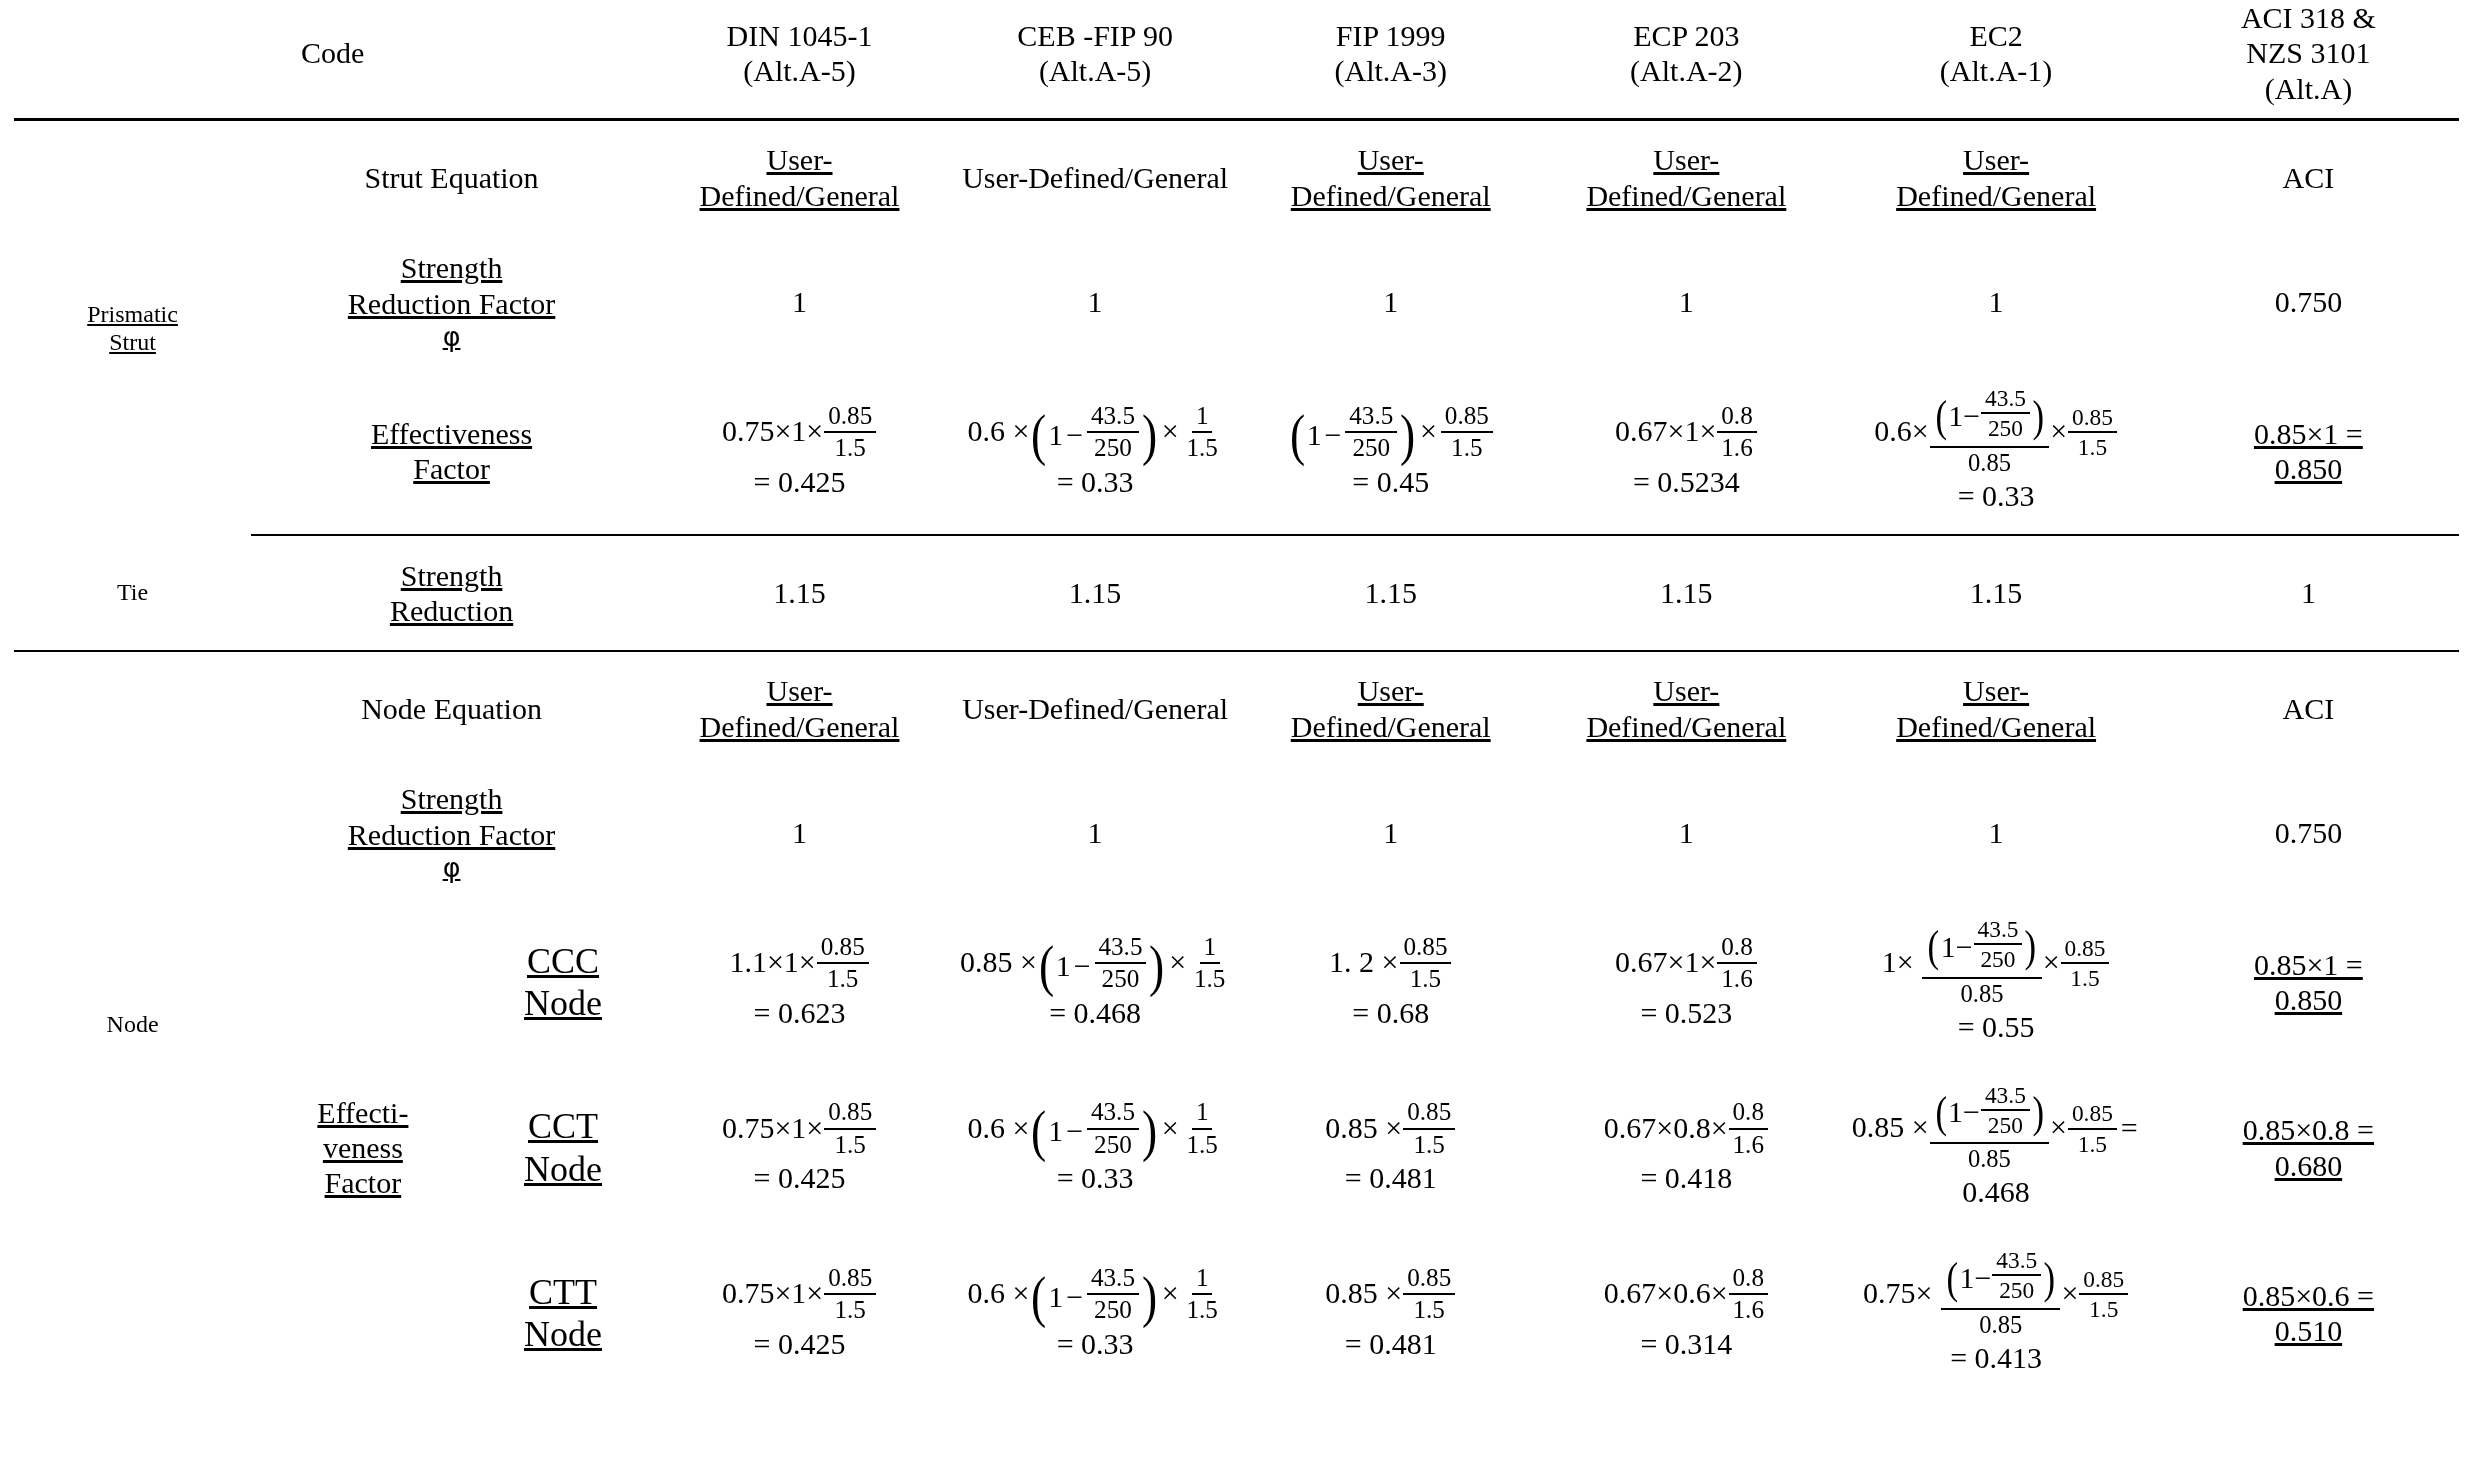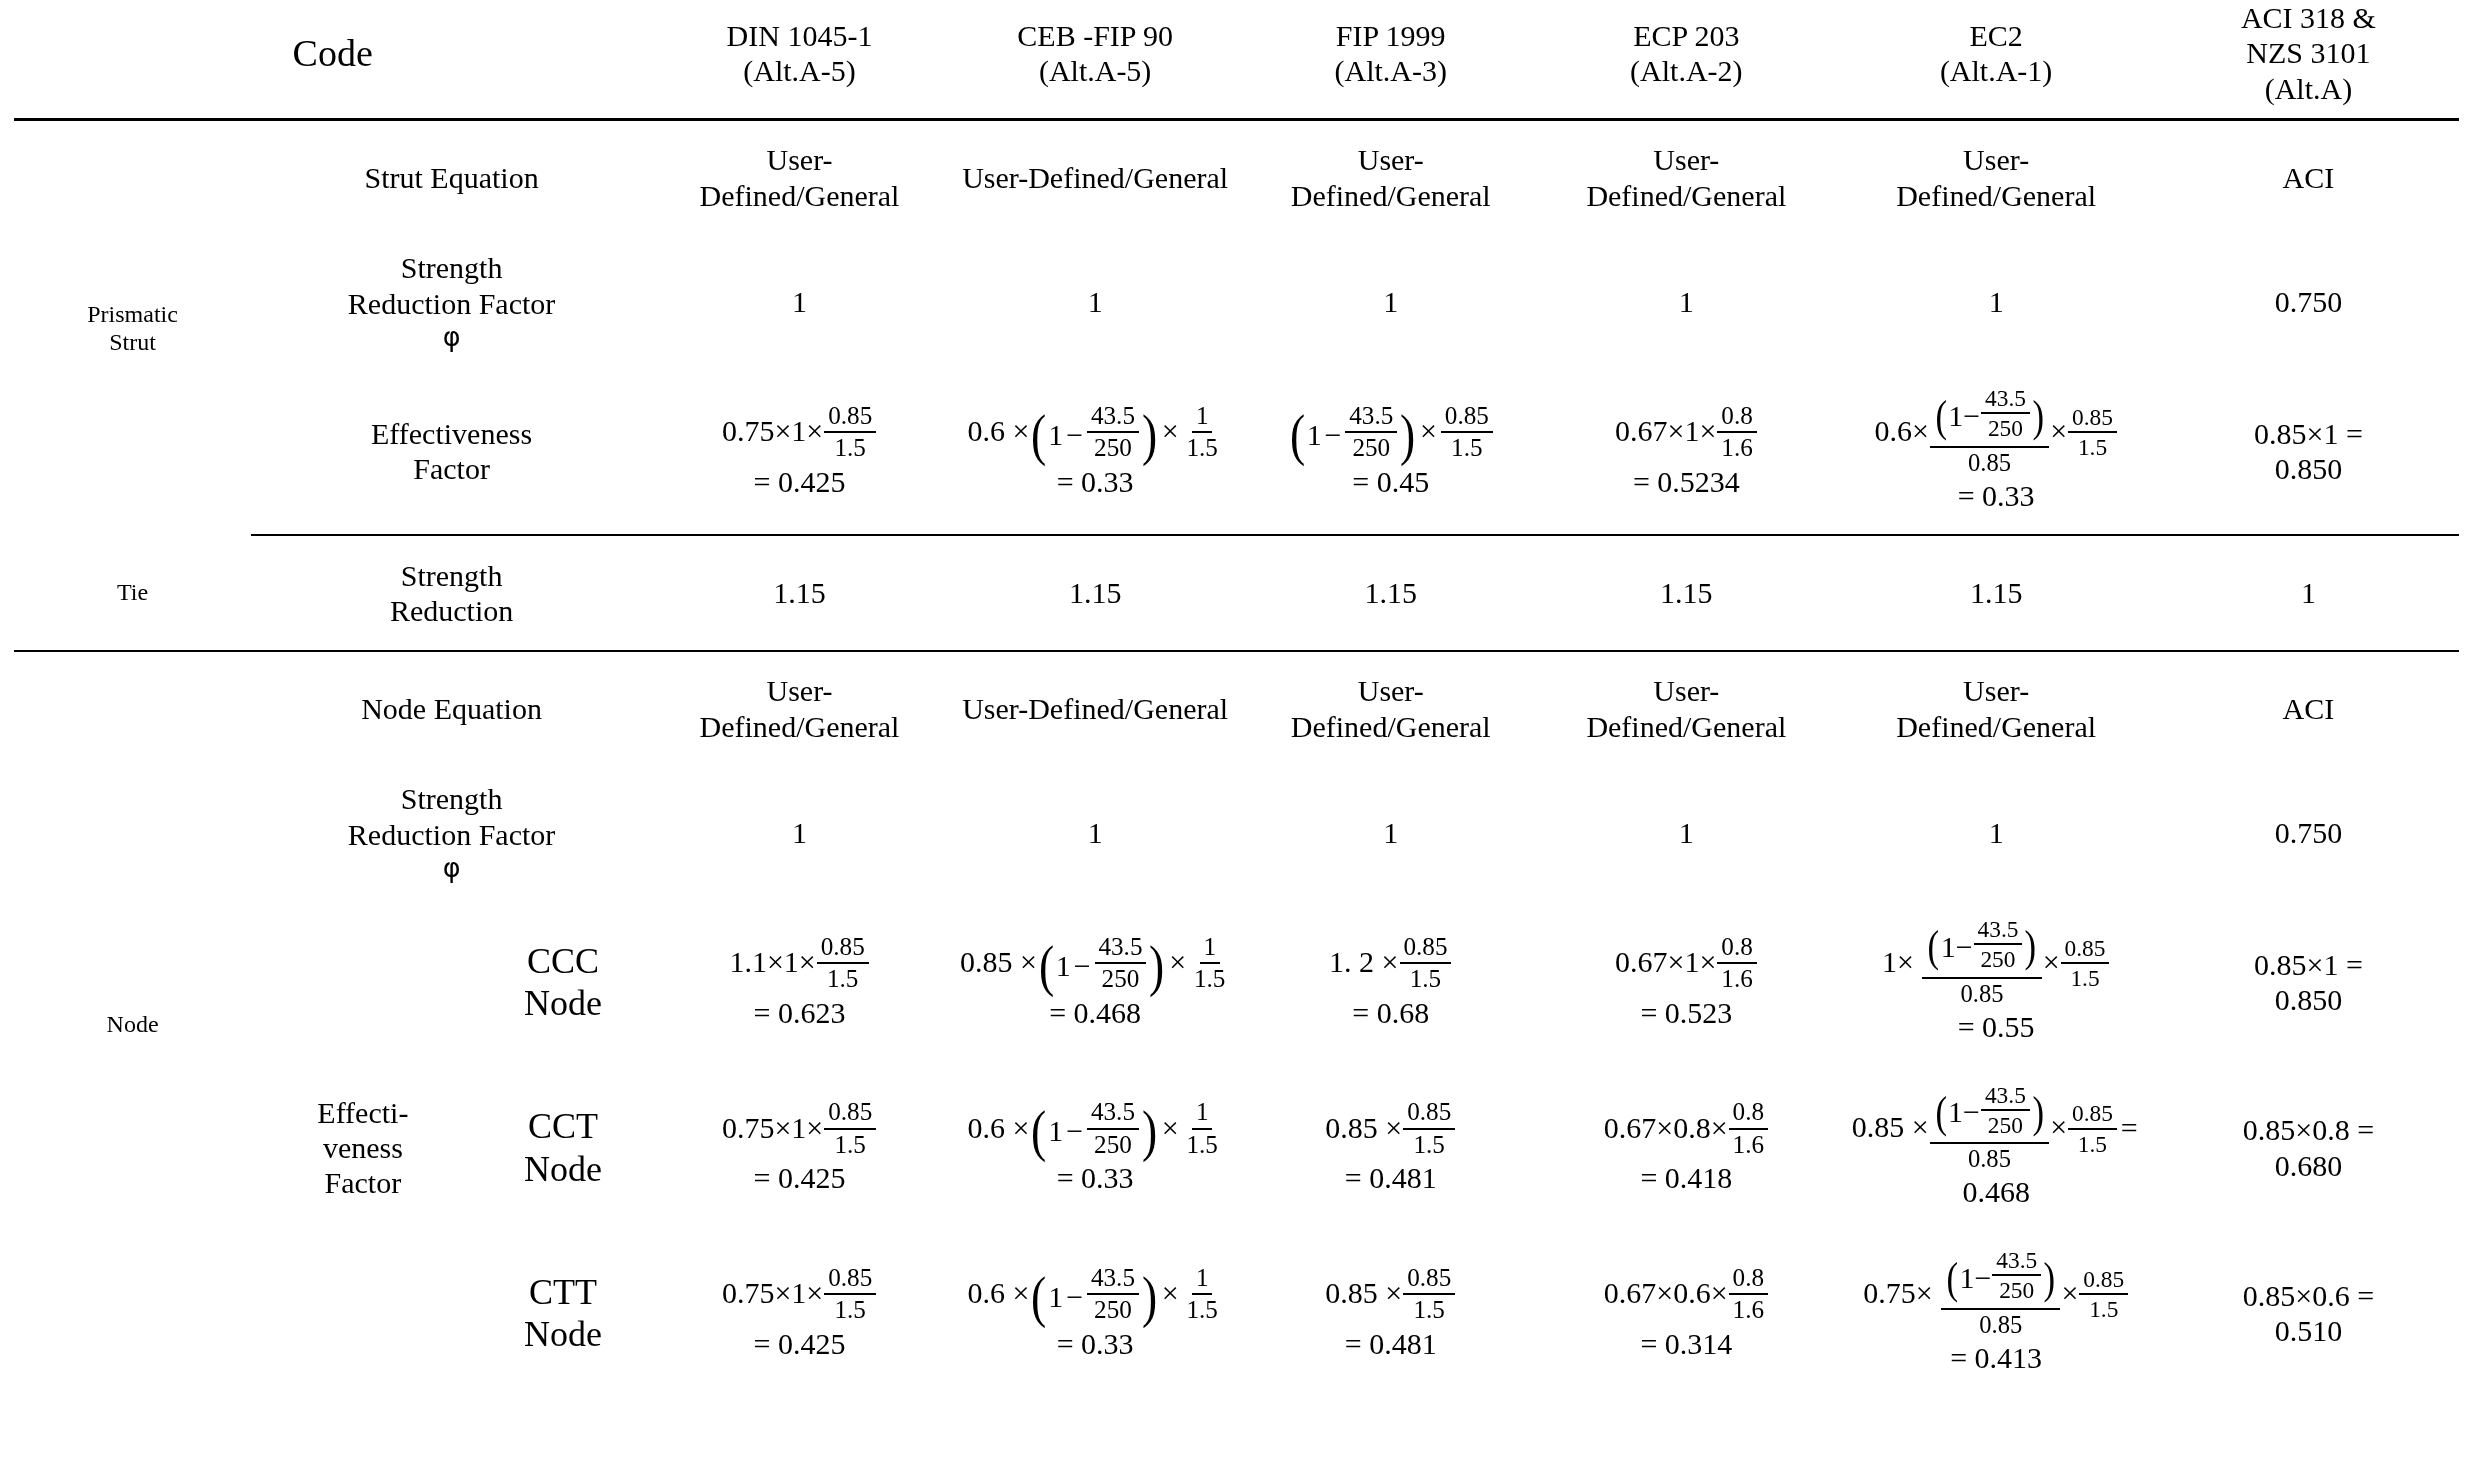--- a/index.html
+++ b/index.html
@@ -47,40 +47,40 @@
   col.c-code-w { width: 263px; }
   col.c-aci    { width: 244px; }
 
   
   .rule-top td    { border-bottom: 3.9px solid #000; }
   .rule-mid td    { border-bottom: 2.9px solid #000; }
   .rule-bottom td { border-bottom: 0; }
 
   
   .hdr-code {
-    font-size: 38px;
+    font-size: 30px;
     padding-bottom: 11.7px !important;
   }
   .hdr-col {
     font-weight: bold;
     font-size: 30px;
     padding-bottom: 11.7px !important;
   }
   .hdr-col .l { display: block; white-space: nowrap; }
 
   
   .grouplabel { font-size: 24px; }
   .proplabel  { font-size: 30px; }
   .sublabel   { font-size: 36px; }
   .val        { font-size: 30px; }
 
   td.pad-s { padding-top: 15.6px !important; padding-bottom: 15.6px !important; }
   td.pad-m { padding-top: 21.5px !important; padding-bottom: 21.5px !important; }
 
-  .two-line { display: block; }
+  .two-line { display: block; text-decoration: underline; }
 
   
   .m {
     font-size: 30px;
     line-height: 1.12;
     display: block;
     white-space: nowrap;
   }
   .mline { display: block; }
   .nw { white-space: nowrap; }

